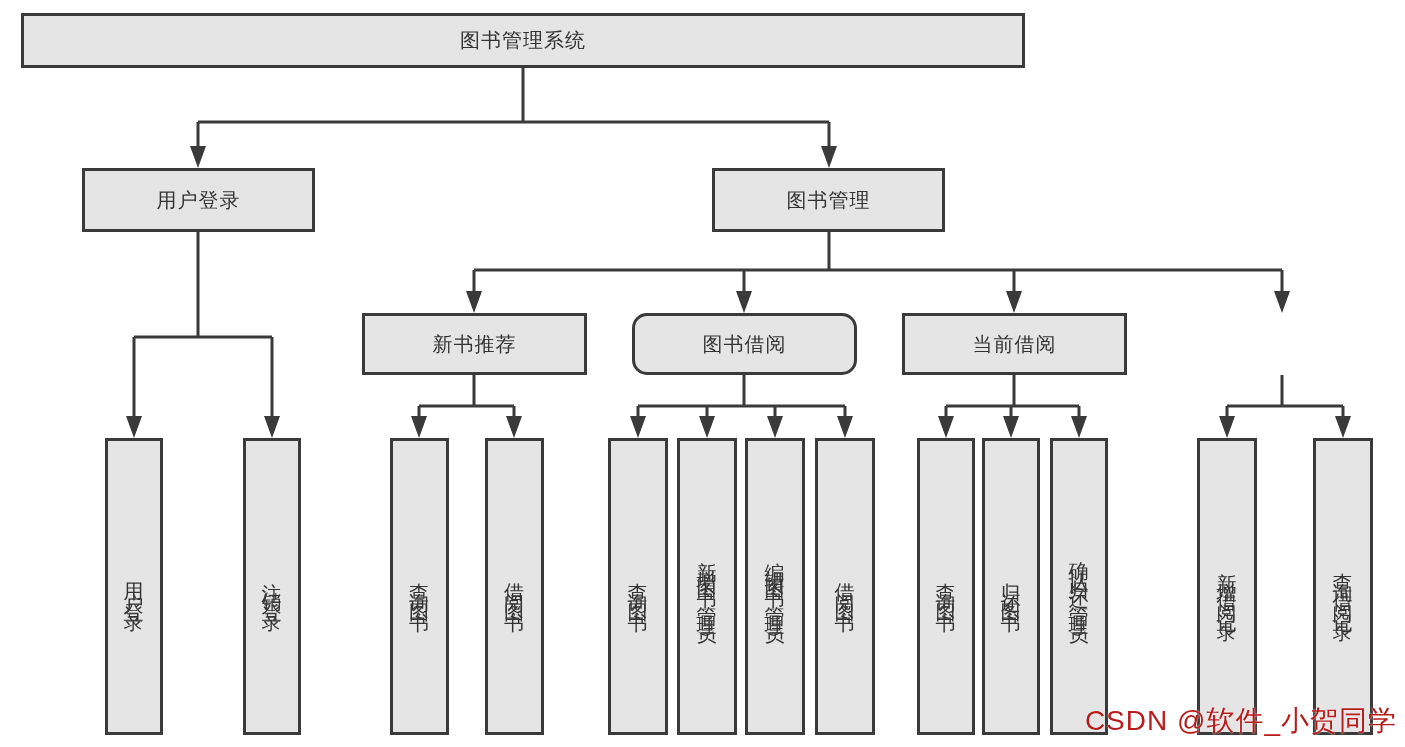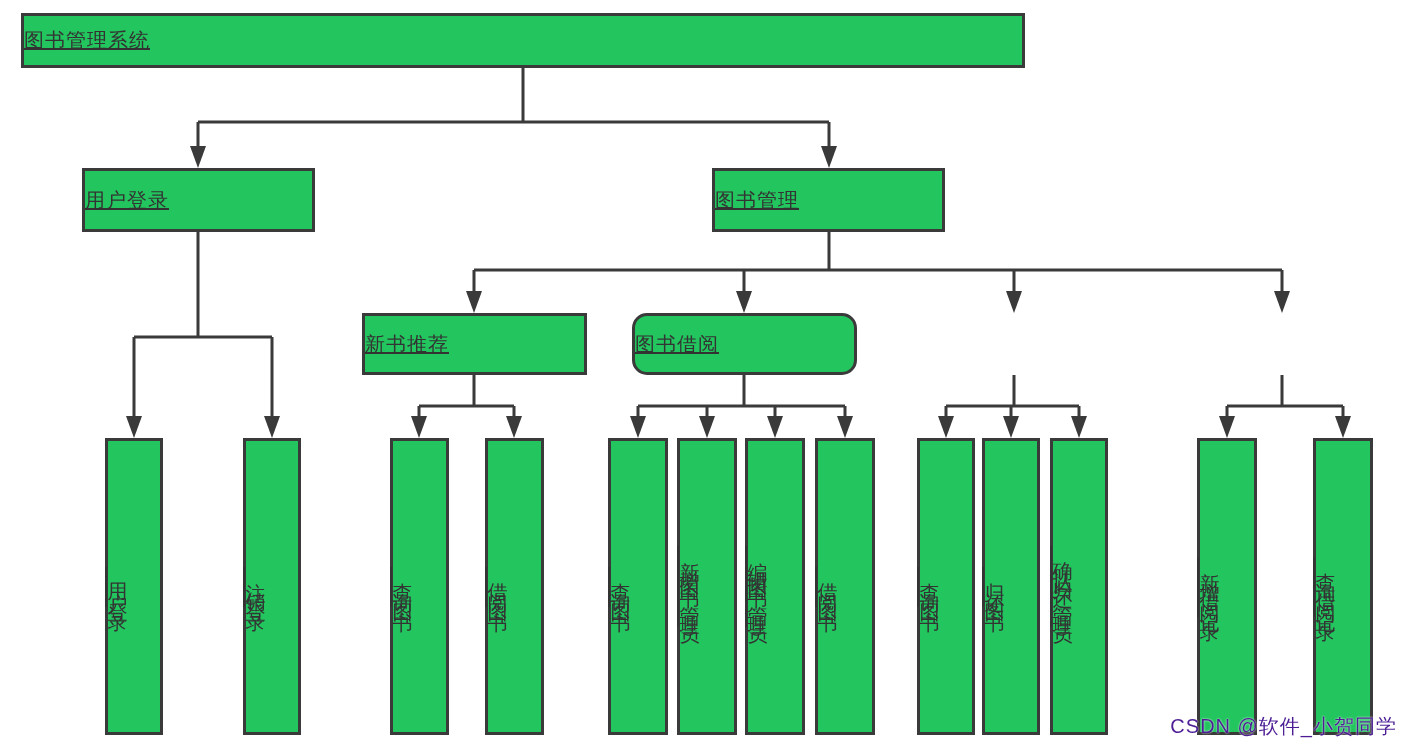--- a/index.html
+++ b/index.html
@@ -17,28 +17,27 @@
 
   svg.connectors {
     position: absolute;
     left: 0; top: 0;
     width: 1405px; height: 747px;
     pointer-events: none;
   }
 
   .node {
     position: absolute;
-    background: #22c55e;
+    background: #e5e5e5;
     border: 3px solid #3a3a3a;
     display: flex;
     align-items: center;
-    justify-content: flex-start;
+    justify-content: center;
     color: #333333;
     z-index: 2;
-    text-decoration: underline;
   }
 
   .h-node { font-size: 20px; letter-spacing: 1px; }
 
   .v-node .v-text {
     writing-mode: vertical-lr;
     font-size: 20px;
     line-height: 1;
     letter-spacing: 10px;
     white-space: nowrap;
@@ -66,22 +65,22 @@
   .n-g4c1 { left: 917px;  width: 58px; }
   .n-g4c2 { left: 982px;  width: 58px; }
   .n-g4c3 { left: 1050px; width: 58px; }
   .n-g5c1 { left: 1197px; width: 60px; }
   .n-g5c2 { left: 1313px; width: 60px; }
 
   .watermark {
     position: absolute;
     right: 8px;
     bottom: 7px;
-    font-size: 20px;
-    color: #4c1d95;
+    font-size: 28px;
+    color: #b91c1c;
     letter-spacing: 1px;
     z-index: 5;
     text-shadow: 0 0 2px #ffffff;
   }
 </style>
 </head>
 <body>
 
 <div class="canvas">
 
@@ -135,20 +134,23 @@
   <div class="node h-node n-new-books">
     <span>新书推荐</span>
   </div>
 
   <div class="node h-node n-book-mgmt">
     <span>图书管理</span>
   </div>
   <div class="node h-node n-book-borrow">
     <span>图书借阅</span>
   </div>
+  <div class="node h-node n-current-borrow">
+    <span>当前借阅</span>
+  </div>
 
   <div class="node v-node leaf n-g1c1">
     <span class="v-text">用户登录</span>
   </div>
   <div class="node v-node leaf n-g1c2">
     <span class="v-text">注销登录</span>
   </div>
 
   <div class="node v-node leaf n-g2c1">
     <span class="v-text">查询图书</span>

